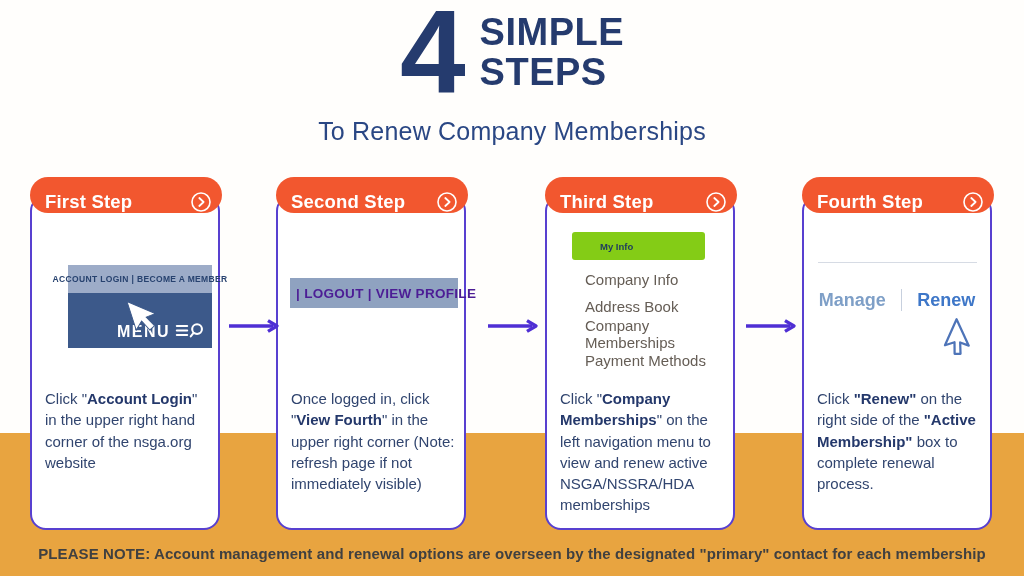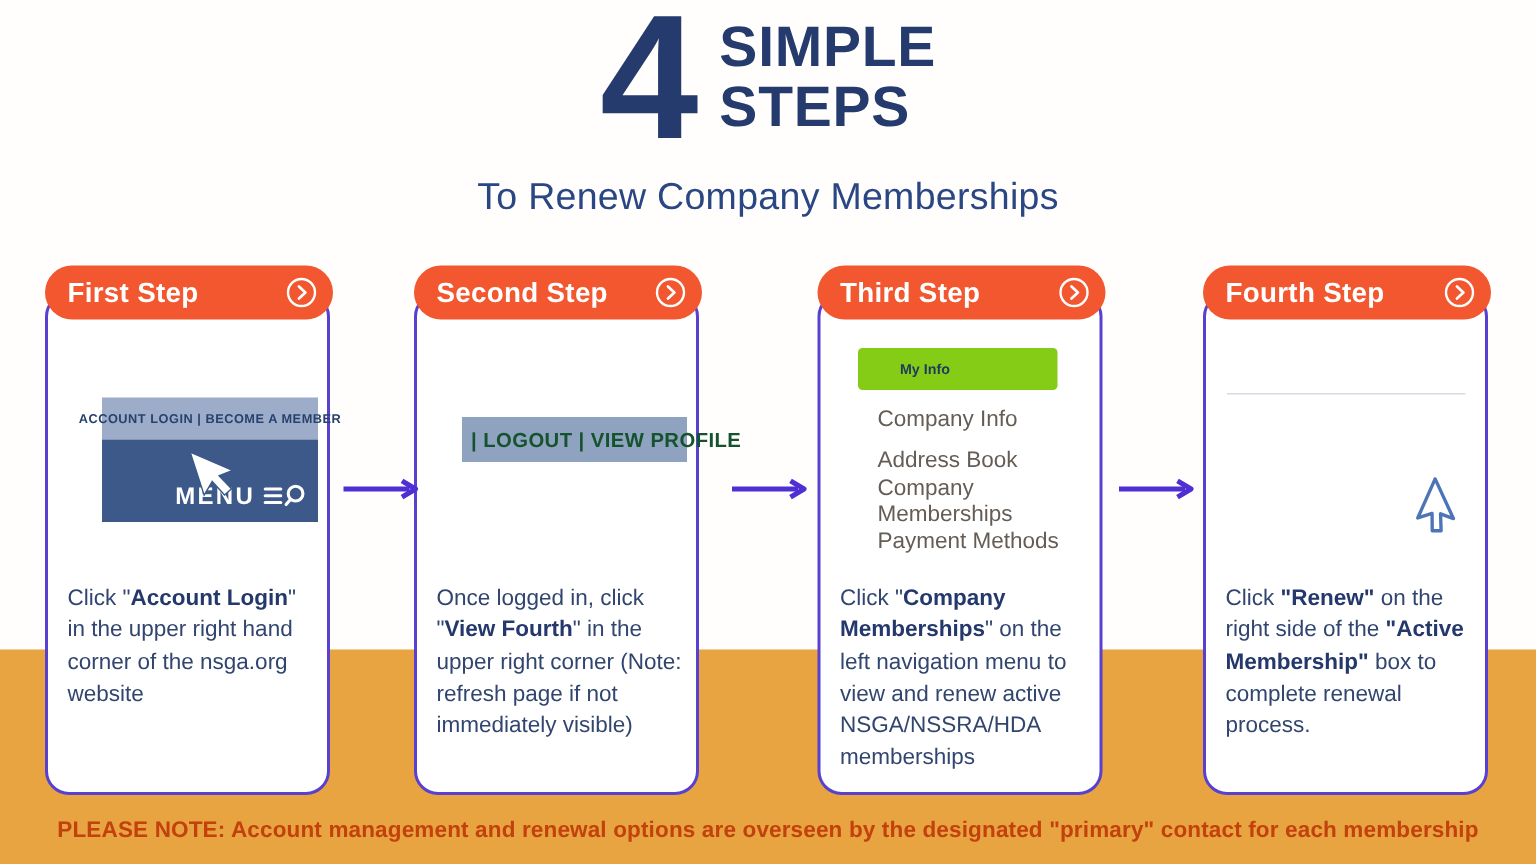--- a/index.html
+++ b/index.html
@@ -12,41 +12,41 @@
   .title-row{display:flex;align-items:center;gap:16px;}
   .big-num{font-size:118px;line-height:.82;font-weight:600;color:#253B6E;letter-spacing:-2px;}
   .title-words{font-size:38px;line-height:1.06;font-weight:600;color:#253B6E;letter-spacing:.5px;}
   .subtitle{margin-top:16px;font-size:25px;font-weight:500;color:#2A4784;letter-spacing:.2px;}
 
   
   .card{position:absolute;top:195px;width:190px;height:335px;}
   .card1{left:30px;} .card2{left:276px;} .card3{left:545px;} .card4{left:802px;}
   .card-body{position:absolute;inset:0;background:#ffffff;border:2.5px solid #5840D0;border-radius:16px;box-sizing:border-box;}
   .pill{position:absolute;top:-18px;left:0;width:192px;height:36px;background:#F2572F;border-radius:18px;
-        display:flex;align-items:center;justify-content:space-between;padding:0 10px 0 15px;box-sizing:border-box;z-index:3;}
+        display:flex;align-items:flex-end;justify-content:space-between;padding:0 10px 0 15px;box-sizing:border-box;z-index:3;}
   .pill-label{color:#ffffff;font-size:18.5px;font-weight:700;letter-spacing:.2px;}
   .pill-circle{width:22px;height:22px;display:flex;}
 
   .desc{position:absolute;left:15px;right:11px;top:193px;margin:0;font-size:15px;line-height:1.42;
         color:#31456F;font-weight:500;z-index:2;}
   .desc b{font-weight:800;color:#24386B;}
 
   
   .mini1{position:absolute;left:10px;right:8px;top:70px;z-index:2;margin-left:28px;}
   .mini1-top{height:28px;background:#9DACC8;display:flex;align-items:center;justify-content:center;
              color:#27426F;font-size:8.5px;font-weight:700;letter-spacing:.35px;white-space:nowrap;}
   .mini1-bot{height:55px;background:#3C598A;position:relative;}
   .mini1-menu{position:absolute;right:42px;bottom:7px;color:#ffffff;font-size:16px;font-weight:800;letter-spacing:1.5px;}
   .mini1-search{position:absolute;right:6px;bottom:9px;display:flex;}
   .mini1-cursor{position:absolute;left:58px;top:2px;transform:rotate(-18deg);z-index:2;}
 
   
   .mini2{position:absolute;left:14px;right:8px;top:83px;height:30px;background:#8FA2C0;
          display:flex;align-items:center;padding-left:6px;box-sizing:border-box;z-index:2;
-         color:#14532d;font-size:13.5px;font-weight:800;letter-spacing:.3px;white-space:nowrap;margin-left:18px;}
+         color:#4c1d95;font-size:13.5px;font-weight:800;letter-spacing:.3px;white-space:nowrap;}
 
   
   .menu-active{position:absolute;left:27px;top:37px;width:133px;height:28px;background:#84cc16;border-radius:3px;
                display:flex;align-items:center;padding-left:28px;box-sizing:border-box;
                color:#1E3A5F;font-size:9.5px;font-weight:700;z-index:2;}
   .menu-items{position:absolute;left:27px;top:71px;z-index:2;}
   .menu-item{height:27px;display:flex;align-items:center;padding-left:13px;
              color:#655D55;font-size:15px;font-weight:500;}
 
   
@@ -56,21 +56,21 @@
   .c4-manage{color:#7E9FC7;} .c4-renew{color:#3E77C8;}
   .c4-sep{width:1.5px;height:22px;background:#C7D0DE;}
   .c4-cursor{position:absolute;right:14px;top:126px;transform:rotate(24deg);z-index:2;}
 
   
   .flow-arrow{position:absolute;top:318px;}
   .arrow1{left:227px;} .arrow2{left:486px;} .arrow3{left:744px;}
 
   
   .note{position:absolute;left:0;top:545px;width:1024px;text-align:center;
-        color:#c2410c;font-size:15px;font-weight:700;letter-spacing:.1px;}
+        color:#404040;font-size:15px;font-weight:700;letter-spacing:.1px;}
 </style>
 </head>
 <body>
 
 <div class="stage">
   <div class="orange-band"></div>
 
   <header class="title">
     <div class="title-row">
       <div class="big-num">4</div>
@@ -159,20 +159,25 @@
     <div class="pill">
       <span class="pill-label">Fourth Step</span>
       <span class="pill-circle">
         <svg viewBox="0 0 22 22" width="22" height="22">
             <circle cx="11" cy="11" r="9" fill="none" stroke="#fff" stroke-width="1.6"></circle>
             <path d="M9.3 7 L13.6 11 L9.3 15" fill="none" stroke="#fff" stroke-width="1.8" stroke-linecap="round" stroke-linejoin="round"></path>
           </svg>
       </span>
     </div>
     <div class="c4-line"></div>
+    <div class="c4-actions">
+      <span class="c4-manage">Manage</span>
+      <span class="c4-sep"></span>
+      <span class="c4-renew">Renew</span>
+    </div>
     <span class="c4-cursor">
       <svg viewBox="0 0 24 24" width="36" height="36">
           <path d="M4 1 L4 20 L9 15.6 L12.2 22.6 L15.8 21 L12.5 14.2 L18.6 13.8 Z" fill="none" stroke="#4E74B8" stroke-width="1.5" stroke-linejoin="round"></path>
         </svg>
     </span>
     <p class="desc"><span>Click </span><b>"Renew"</b><span> on the right side of the </span><b>"Active Membership"</b><span> box to complete renewal process.</span></p>
   </section>
 
   <span class="flow-arrow arrow1">
     <svg viewBox="0 0 56 16" width="56" height="16">

